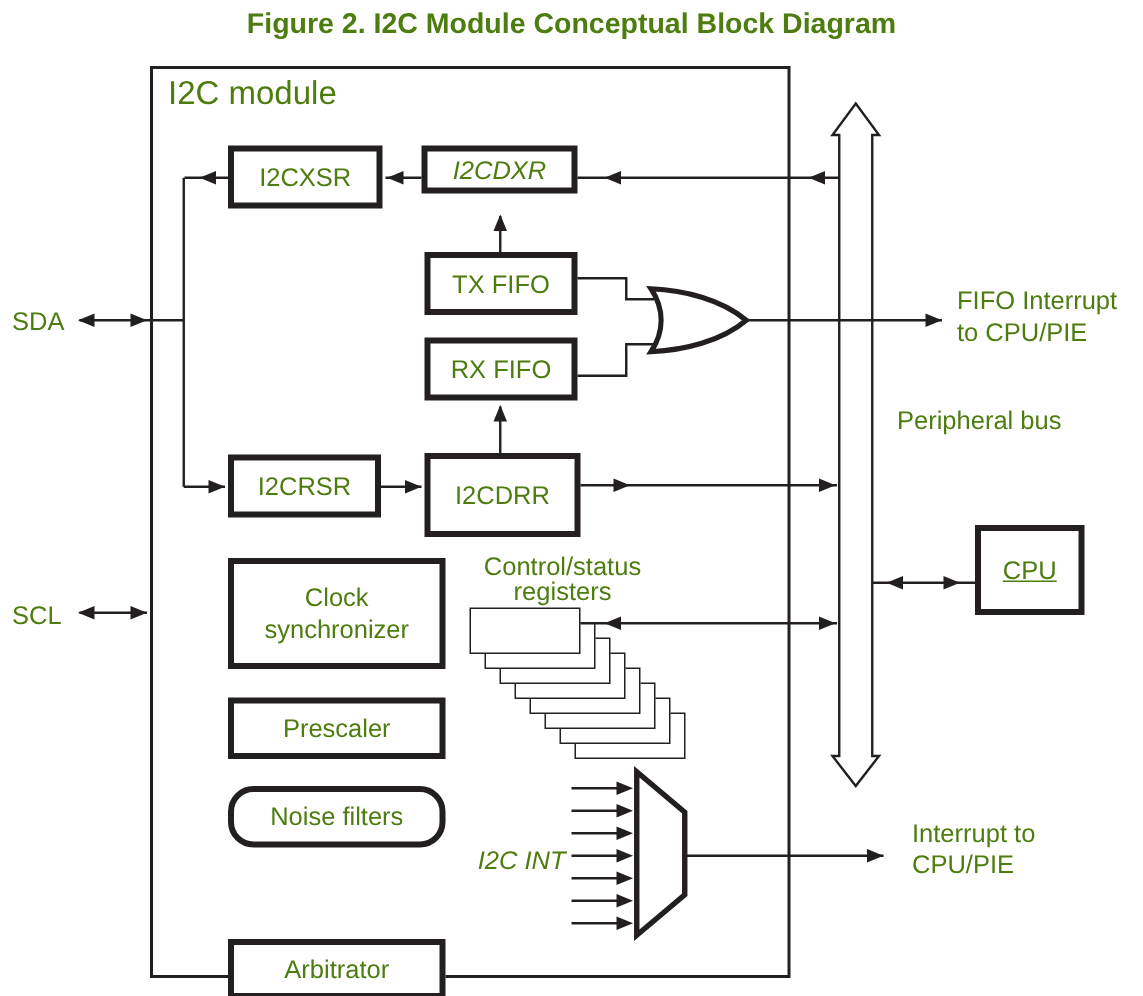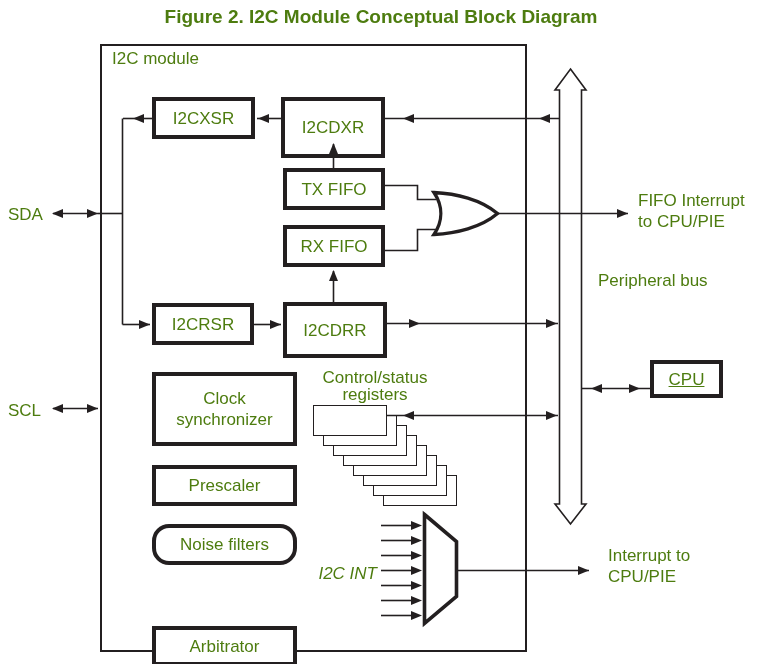--- a/index.html
+++ b/index.html
@@ -12,37 +12,37 @@
     overflow:hidden;
   }
   .title{
     position:absolute;left:0;top:6px;width:762px;
     text-align:center;font-size:19px;font-weight:bold;letter-spacing:0;
   }
   .module-box{
     position:absolute;left:100px;top:44px;width:427px;height:608px;
     border:2px solid #231f20;box-sizing:border-box;background:transparent;
   }
-  .module-label{position:absolute;left:112px;top:49px;font-size:17px;}
+  .module-label{position:absolute;left:112px;top:49px;font-size:22px;}
   .block{
     position:absolute;border:4px solid #231f20;box-sizing:border-box;
     background:#fff;display:flex;align-items:center;justify-content:center;
     font-size:17px;text-align:center;line-height:21px;z-index:1;
   }
   .b-i2cxsr{left:152px;top:97px;width:103px;height:42px;}
-  .b-i2cdxr{left:281px;top:97px;width:104px;height:61px;}
+  .b-i2cdxr{left:281px;top:97px;width:104px;height:32px;font-style:italic;}
   .b-txfifo{left:283px;top:168px;width:102px;height:42px;}
   .b-rxfifo{left:283px;top:225px;width:102px;height:42px;}
   .b-i2crsr{left:152px;top:303px;width:102px;height:42px;}
   .b-i2cdrr{left:283px;top:302px;width:104px;height:56px;}
   .b-clksync{left:152px;top:372px;width:145px;height:74px;flex-direction:column;}
   .b-prescaler{left:152px;top:465px;width:145px;height:41px;}
   .b-noise{left:152px;top:524px;width:145px;height:41px;border-radius:17px;}
   .b-arb{left:152px;top:586px;width:145px;height:40px;margin-top:40px;}
-  .b-cpu{left:650px;top:360px;width:73px;height:38px;text-decoration:underline;}
+  .b-cpu{left:650px;top:350px;width:73px;height:60px;text-decoration:underline;}
   .stack-card{
     position:absolute;width:74px;height:31px;border:1.5px solid #231f20;
     box-sizing:border-box;background:#fff;z-index:1;
   }
   .lbl{position:absolute;font-size:17px;line-height:21px;white-space:nowrap;z-index:3;}
   .lbl-ctrl{left:300px;top:370px;width:150px;text-align:center;line-height:16.5px;white-space:nowrap;}
   .lbl-i2cint{left:300px;top:563px;width:77px;text-align:right;font-style:italic;}
   .lbl-sda{left:8px;top:204px;}
   .lbl-scl{left:8px;top:400px;}
   .lbl-fifoint{left:638px;top:190px;}

